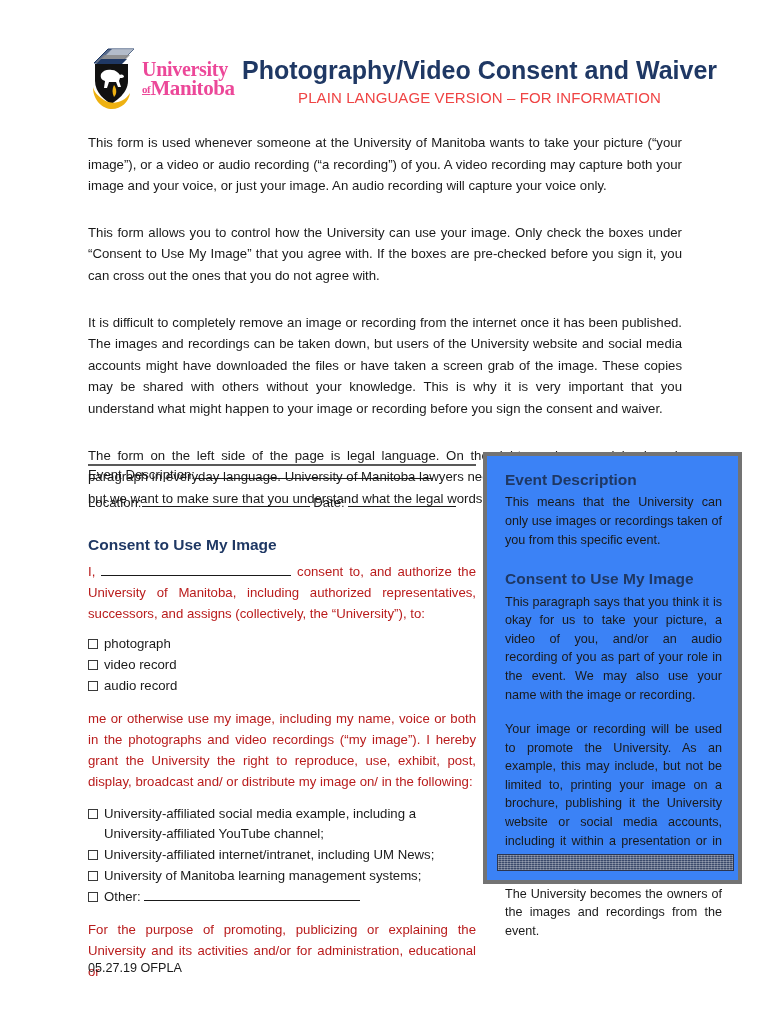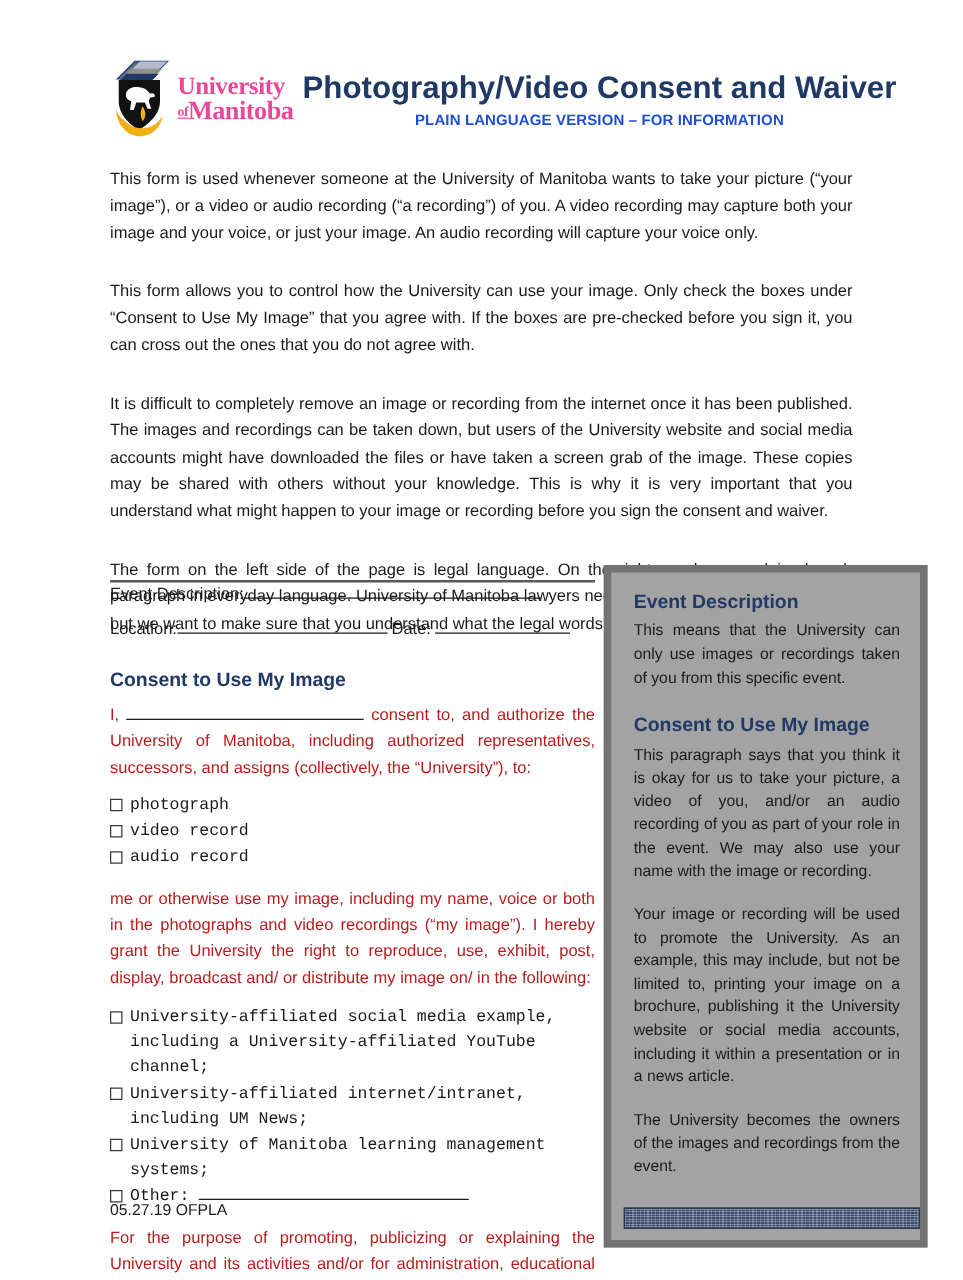--- a/index.html
+++ b/index.html
@@ -81,23 +81,23 @@
     flex: 1 1 auto;
   }
   .doc-title {
     font-size: 25px;
     font-weight: bold;
     color: #1f3864;
     line-height: 1.15;
     white-space: nowrap;
   }
   .doc-subtitle {
-    font-size: 12px;
-    font-weight: bold;
-    color: #1d4ed8;
+    font-size: 15px;
+    font-weight: normal;
+    color: #ef4444;
     margin-top: 4px;
     letter-spacing: 0.1px;
     white-space: nowrap;
   }
 
   
   .intro {
     position: absolute;
     left: 88px;
     top: 132px;
@@ -158,21 +158,21 @@
   .left-col p.body {
     margin: 0 0 12px 0;
     font-size: 13.2px;
     line-height: 21px;
     text-align: justify;
     text-justify: inter-word;
     color: #b91c1c;
   }
   .left-col p.body.tight { margin-bottom: 10px; }
 
-  .cb-list { margin: 0 0 12px 0; padding: 0; list-style: none; font-family: Liberation Mono, monospace; }
+  .cb-list { margin: 0 0 12px 0; padding: 0; list-style: none; }
   .cb-list li {
     font-size: 13.2px;
     line-height: 20px;
     margin: 0 0 1px 0;
     color: #1a1a1a;
     display: flex;
     align-items: flex-start;
   }
   .cb-list li .cbtxt { flex: 1 1 auto; }
   .cbox {
@@ -191,23 +191,23 @@
     display: inline-block;
     height: 12px;
   }
 
   
   .side-box {
     position: absolute;
     left: 483px;
     top: 452px;
     width: 259px;
-    height: 546px;
-    border: 6px solid #737373;
-    background: #a3a3a3;
+    height: 432px;
+    border: 4px solid #737373;
+    background: #3b82f6;
     padding: 14px 16px 0 18px;
   }
   .side-box h3 {
     margin: 0 0 4px 0;
     font-size: 15.5px;
     font-weight: bold;
     color: #1f3864;
     line-height: 1.25;
   }
   .side-box h3.spaced { margin-top: 20px; }

